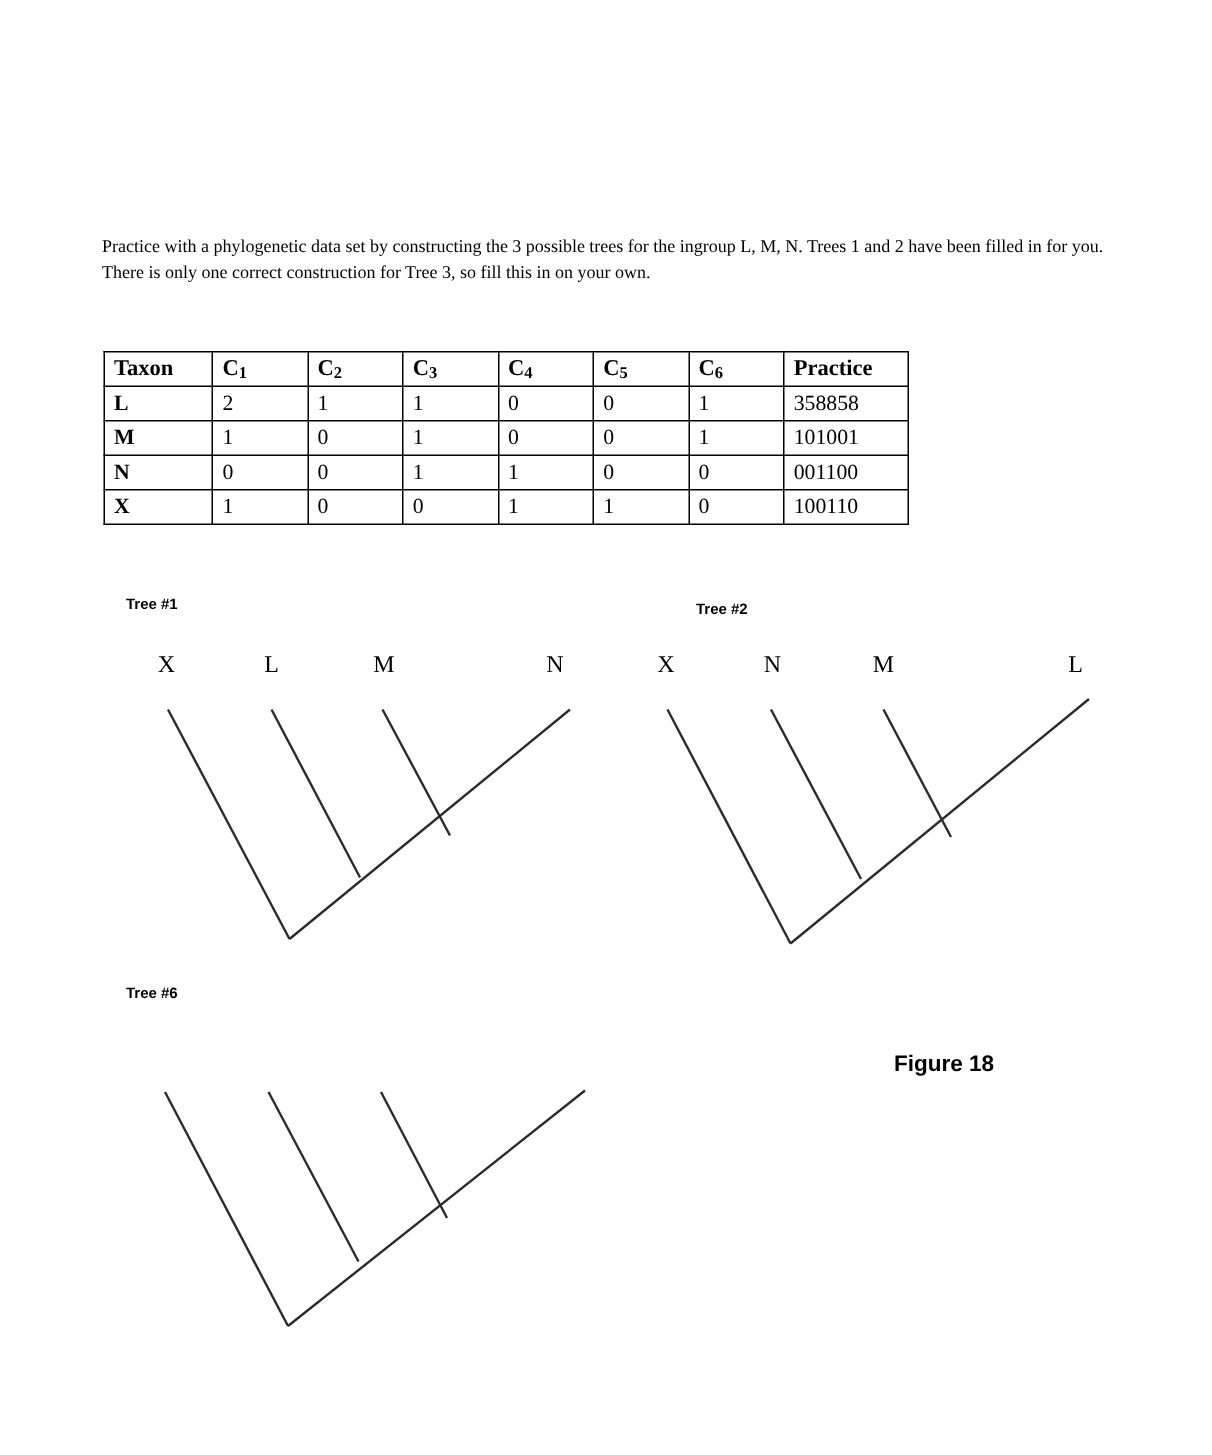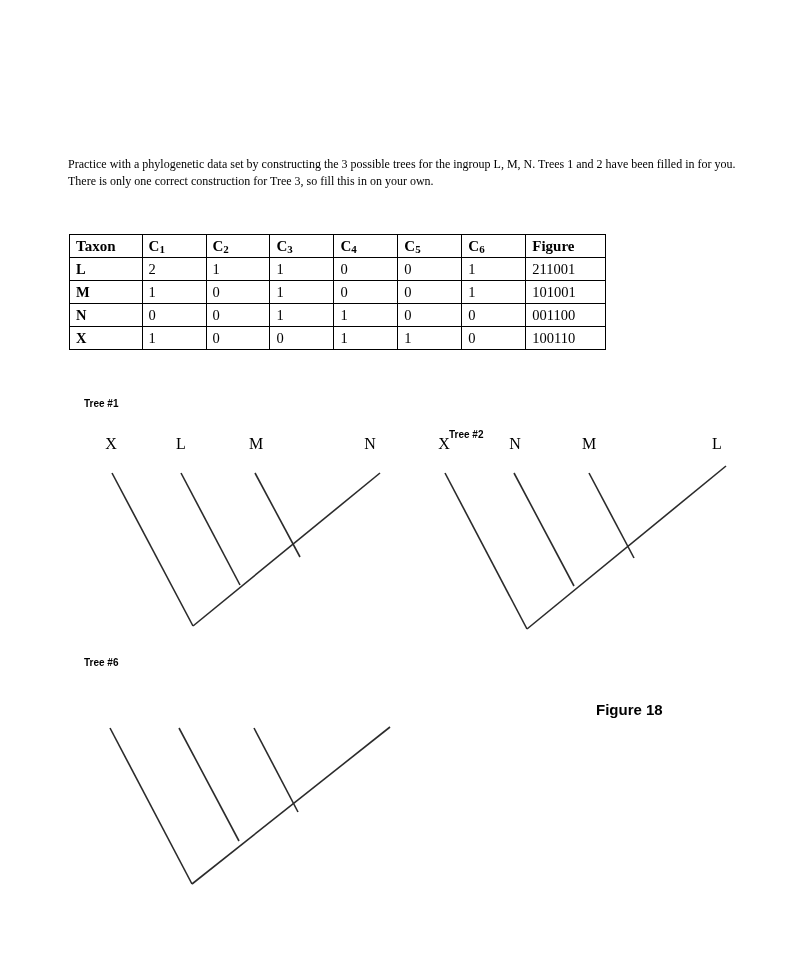--- a/index.html
+++ b/index.html
@@ -121,33 +121,33 @@
     </colgroup>
     <thead>
       <tr>
         <th>Taxon</th>
         <th><span>C</span><span class="sub">1</span></th>
         <th><span>C</span><span class="sub">2</span></th>
         <th><span>C</span><span class="sub">3</span></th>
         <th><span>C</span><span class="sub">4</span></th>
         <th><span>C</span><span class="sub">5</span></th>
         <th><span>C</span><span class="sub">6</span></th>
-        <th>Figure</th>
+        <th>Practice</th>
       </tr>
     </thead>
     <tbody>
       <tr>
         <td class="taxon">L</td>
         <td>2</td>
         <td>1</td>
         <td>1</td>
         <td>0</td>
         <td>0</td>
         <td>1</td>
-        <td>211001</td>
+        <td>358858</td>
       </tr>
       <tr>
         <td class="taxon">M</td>
         <td>1</td>
         <td>0</td>
         <td>1</td>
         <td>0</td>
         <td>0</td>
         <td>1</td>
         <td>101001</td>
@@ -174,21 +174,21 @@
       </tr>
     </tbody>
   </table>
 
   <div class="tree-label" style="left:84px; top:398px;">Tree #1</div>
   <div class="taxon-tip" style="left:99px; top:435px;">X</div>
   <div class="taxon-tip" style="left:169px; top:435px;">L</div>
   <div class="taxon-tip" style="left:244px; top:435px;">M</div>
   <div class="taxon-tip" style="left:358px; top:435px;">N</div>
 
-  <div class="tree-label" style="left:449px; top:401px;margin-top:28px;">Tree #2</div>
+  <div class="tree-label" style="left:464px; top:401px;">Tree #2</div>
   <div class="taxon-tip" style="left:432px; top:435px;">X</div>
   <div class="taxon-tip" style="left:503px; top:435px;">N</div>
   <div class="taxon-tip" style="left:577px; top:435px;">M</div>
   <div class="taxon-tip" style="left:705px; top:435px;">L</div>
 
   <div class="tree-label" style="left:84px; top:657px;">Tree #6</div>
 
   <div class="fig-caption">Figure 18</div>
 
   <svg class="trees" viewBox="0 0 808 970">

